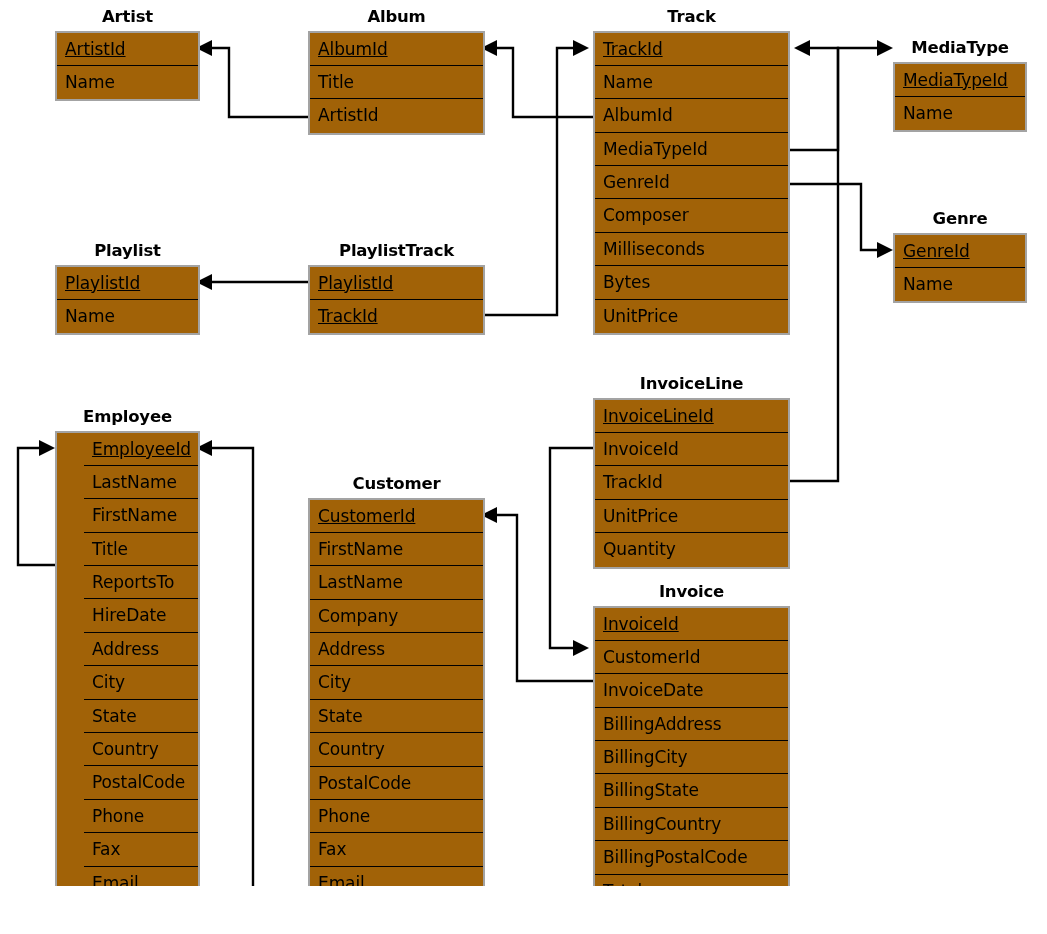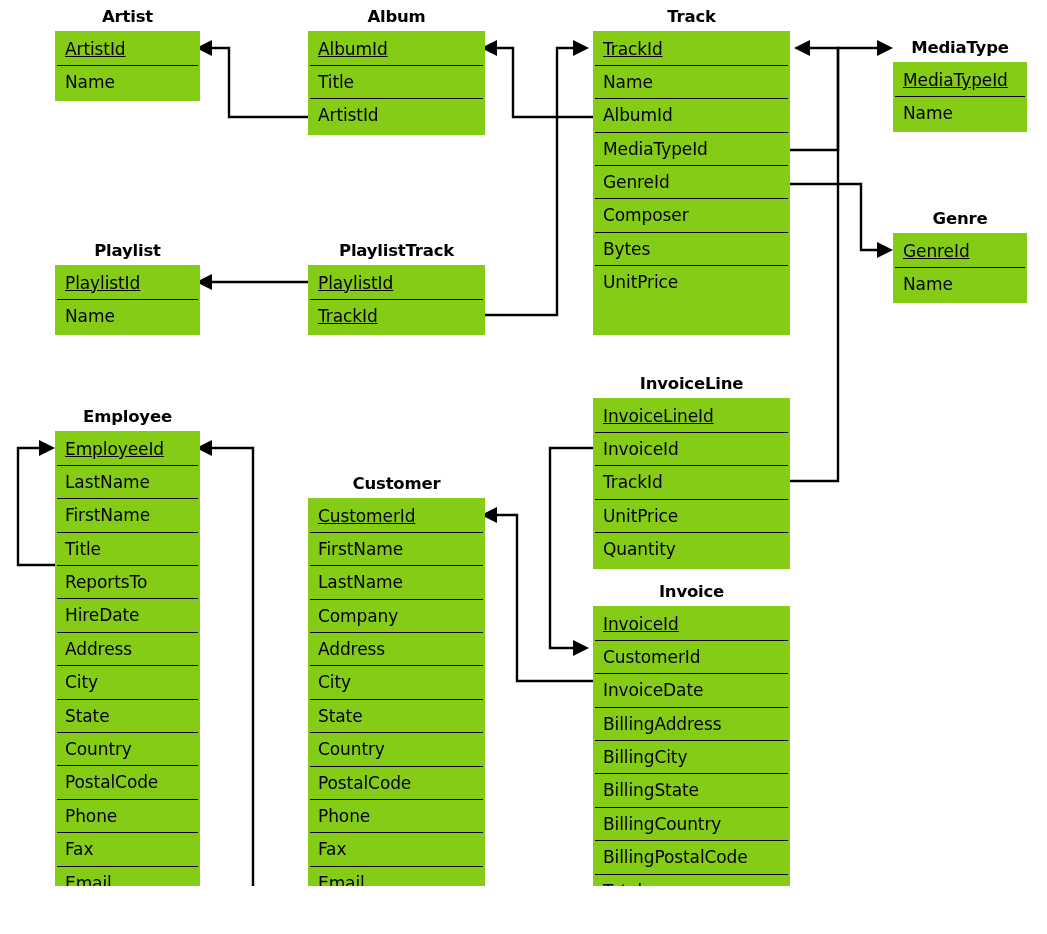--- a/index.html
+++ b/index.html
@@ -44,22 +44,22 @@
     font-weight: bold;
     font-size: 16.5px;
     color: #000000;
     line-height: 1;
     text-align: center;
     white-space: nowrap;
     padding-bottom: 5px;
     letter-spacing: -0.2px;
   }
   .entity-box {
-    border: 2px solid #84cc16;
-    background: #84cc16;
+    border: 2px solid #a3a3a3;
+    background: #a16207;
     box-sizing: border-box;
   }
   .attr {
     box-sizing: border-box;
     border-bottom: 1.5px solid #000000;
     height: 33.4px;
     line-height: 33.4px;
     padding-left: 8px;
     font-size: 17px;
     color: #000000;
@@ -156,20 +156,21 @@
       </div>
       <div class="entity" style="left: 593px; top: 9px; width: 197px;">
         <div class="entity-title">Track</div>
         <div class="entity-box" style="height: 304.6px;">
           <div class="attr pk"><span>TrackId</span></div>
           <div class="attr"><span>Name</span></div>
           <div class="attr"><span>AlbumId</span></div>
           <div class="attr"><span>MediaTypeId</span></div>
           <div class="attr"><span>GenreId</span></div>
           <div class="attr"><span>Composer</span></div>
+          <div class="attr"><span>Milliseconds</span></div>
           <div class="attr"><span>Bytes</span></div>
           <div class="attr"><span>UnitPrice</span></div>
         </div>
       </div>
       <div class="entity" style="left: 893px; top: 9px; width: 134px; margin-top: 31px;">
         <div class="entity-title">MediaType</div>
         <div class="entity-box" style="height: 70.8px;">
           <div class="attr pk"><span>MediaTypeId</span></div>
           <div class="attr"><span>Name</span></div>
         </div>
@@ -200,21 +201,21 @@
         <div class="entity-box" style="height: 171px;">
           <div class="attr pk"><span>InvoiceLineId</span></div>
           <div class="attr"><span>InvoiceId</span></div>
           <div class="attr"><span>TrackId</span></div>
           <div class="attr"><span>UnitPrice</span></div>
           <div class="attr"><span>Quantity</span></div>
         </div>
       </div>
       <div class="entity" style="left: 55px; top: 409px; width: 145px;">
         <div class="entity-title">Employee</div>
-        <div class="entity-box" style="height: 505px;">
+        <div class="entity-box" style="height: 505px; padding-left: 27px;">
           <div class="attr pk"><span>EmployeeId</span></div>
           <div class="attr"><span>LastName</span></div>
           <div class="attr"><span>FirstName</span></div>
           <div class="attr"><span>Title</span></div>
           <div class="attr"><span>ReportsTo</span></div>
           <div class="attr"><span>HireDate</span></div>
           <div class="attr"><span>Address</span></div>
           <div class="attr"><span>City</span></div>
           <div class="attr"><span>State</span></div>
           <div class="attr"><span>Country</span></div>

